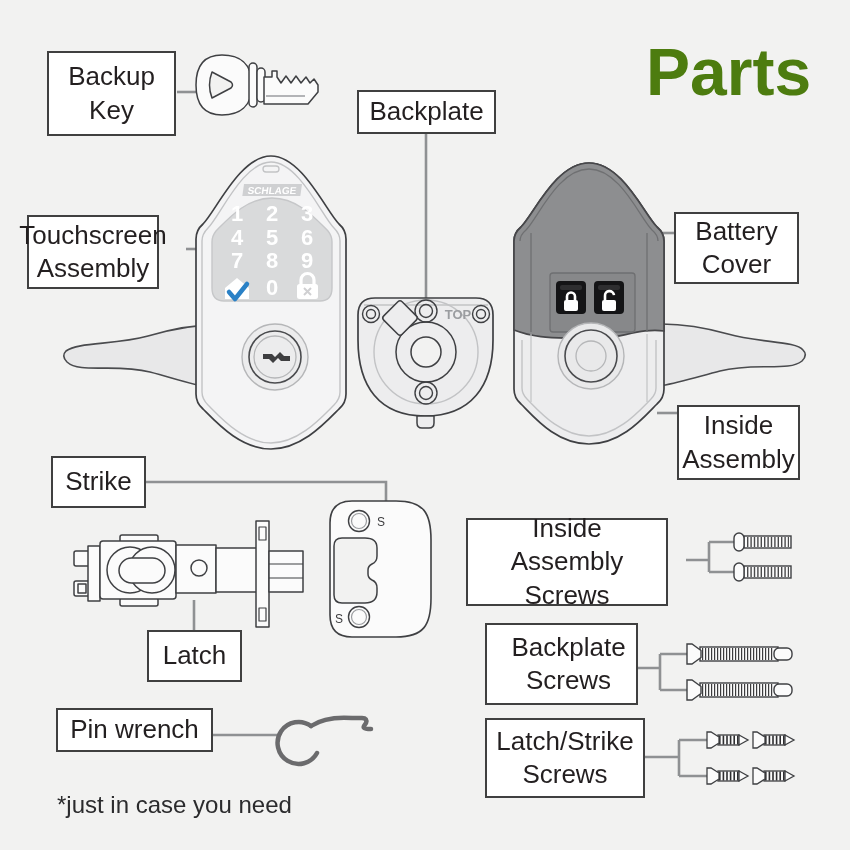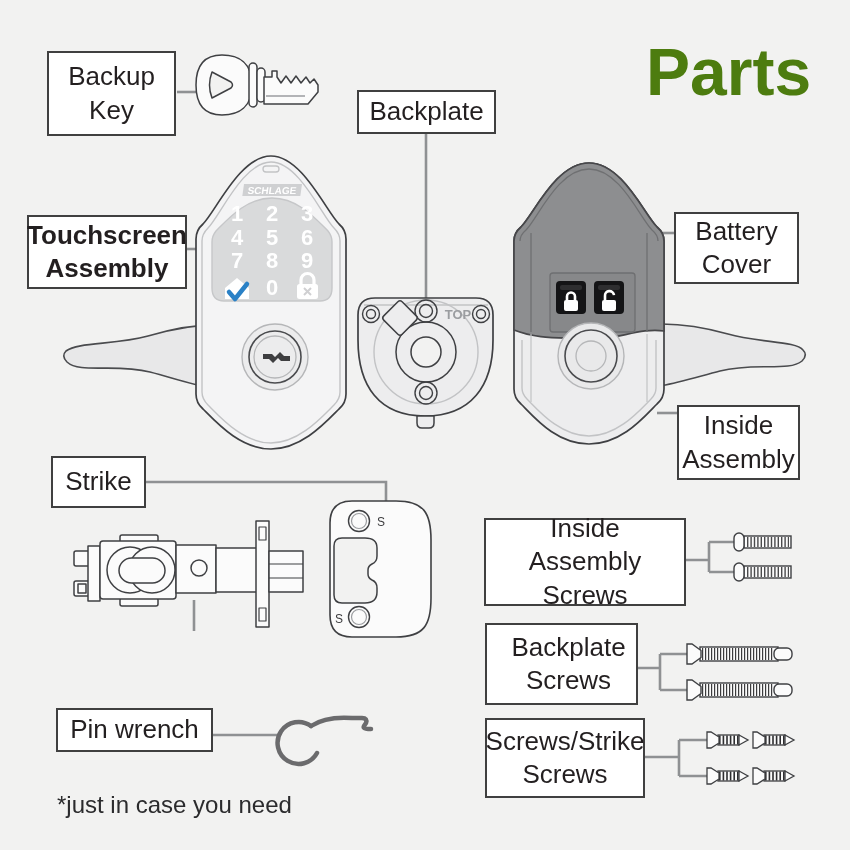--- a/index.html
+++ b/index.html
@@ -239,27 +239,28 @@
 
   <g fill="none" stroke="#6b6b6d" stroke-width="4.5" stroke-linecap="round" stroke-linejoin="round">
     <path d="M311,726 A21,21 0 1 0 317,753"></path>
     <path d="M311,726 C323,718 338,717 352,718 L362,718 C366,718 367,720 366,723 L364,726 C363,728 365,729 368,729 L371,729"></path>
   </g>
 
 </svg>
 
   <div class="label" style="left:47px;top:51px;width:129px;height:85px;">Backup Key</div>
   <div class="label" style="left:357px;top:90px;width:139px;height:44px;">Backplate</div>
-  <div class="label" style="left:27px;top:215px;width:160px;height:74px;font-weight:bold;">Touchscreen Assembly</div>
+  <div class="label" style="left:27px;top:215px;width:132px;height:74px;">Touchscreen Assembly</div>
   <div class="label" style="left:674px;top:212px;width:125px;height:72px;">Battery Cover</div>
   <div class="label" style="left:677px;top:381px;width:123px;height:75px;margin-top:24px;">Inside Assembly</div>
   <div class="label" style="left:51px;top:456px;width:95px;height:52px;">Strike</div>
-  <div class="label" style="left:484px;top:518px;width:202px;height:88px;">Inside Assembly Screws</div>
+  <div class="label" style="left:147px;top:630px;width:95px;height:52px;">Latch</div>
+  <div class="label" style="left:466px;top:518px;width:202px;height:88px;">Inside Assembly Screws</div>
   <div class="label" style="left:485px;top:623px;width:153px;height:82px;padding-left:20px;">Backplate Screws</div>
-  <div class="label" style="left:485px;top:718px;width:160px;height:80px;">Screws/Strike Screws</div>
+  <div class="label" style="left:485px;top:718px;width:160px;height:80px;">Latch/Strike Screws</div>
   <div class="label" style="left:56px;top:708px;width:157px;height:44px;">Pin wrench</div>
 
   <div class="title" style="left:646px;top:34px;">Parts</div>
 
   <div class="footnote" style="left:57px;top:758px;width:280px;">
     <span>*just in case you need</span><br>
     
   </div>
 
 </div>

